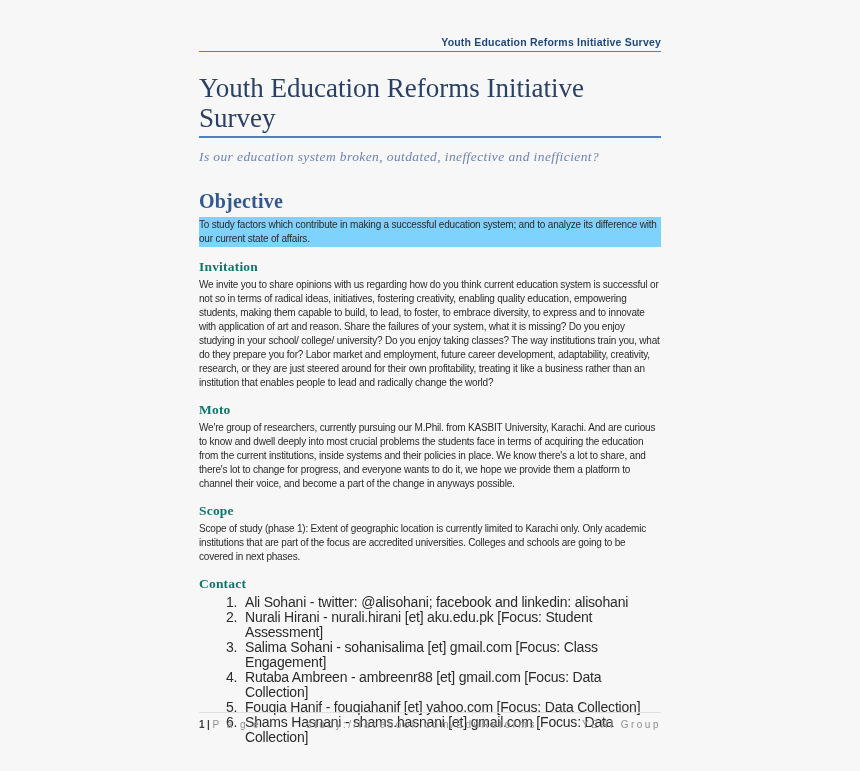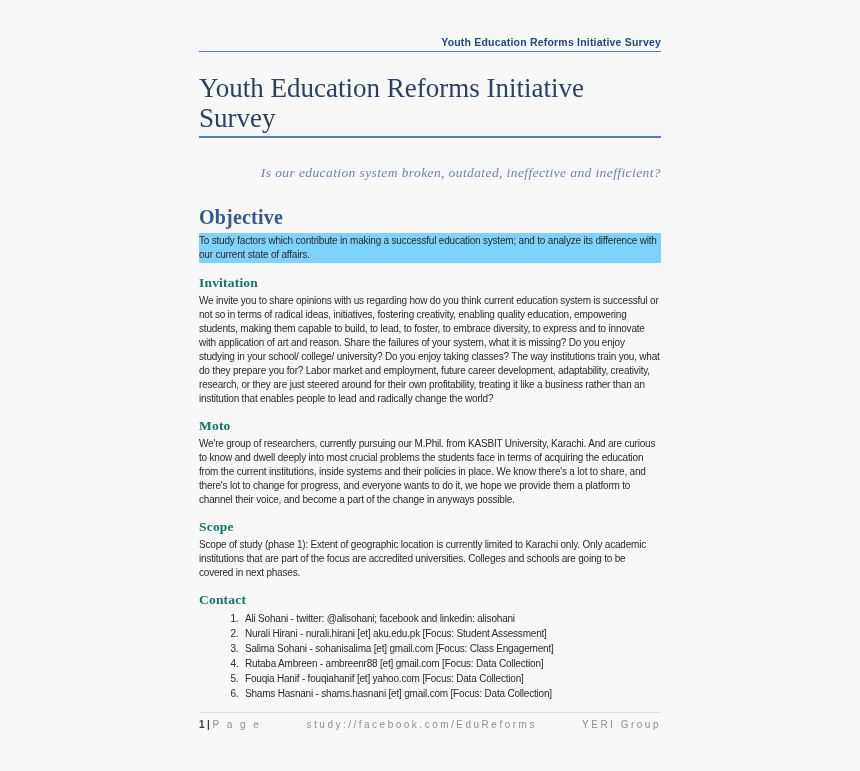--- a/index.html
+++ b/index.html
@@ -35,27 +35,26 @@
     margin: 21px 0 0 0;
     font-family: "Liberation Serif", serif;
     font-weight: 400;
     font-size: 27px;
     line-height: 30px;
     color: #2A4165;
     border-bottom: 2px solid #4F81BD;
     padding-bottom: 3px;
   }
   .doc-subtitle {
-    margin-top: 27px;
+    margin-top: 11px;
     font-family: "Liberation Serif", serif;
     font-style: italic;
     font-size: 13.5px;
     color: #6E82B4;
     letter-spacing: 0.4px;
-    text-align: right;
   }
   .h-1 {
     margin: 25px 0 4px 0;
     font-family: "Liberation Serif", serif;
     font-size: 20px;
     font-weight: bold;
     color: #31598F;
     letter-spacing: 0.2px;
   }
   .h-2 {
@@ -72,21 +71,21 @@
     font-size: 10px;
     letter-spacing: -0.2px;
     line-height: 14px;
     color: #2b2b2b;
   }
   .highlight { background: #7dd3fc; padding: 1px 0; }
   .contact-list {
     margin: 2px 0 0 0;
     padding-left: 42px;
     font-family: "Liberation Sans", sans-serif;
-    font-size: 10px;
+    font-size: 14px;
     letter-spacing: -0.2px;
     line-height: 15px;
     color: #2b2b2b;
   }
   .contact-list li { margin: 0; padding-left: 4px; }
   .doc-footer {
     position: absolute;
     left: 199px; top: 712px;
     width: 462px;
     border-top: 1px solid #e0e0e0;

